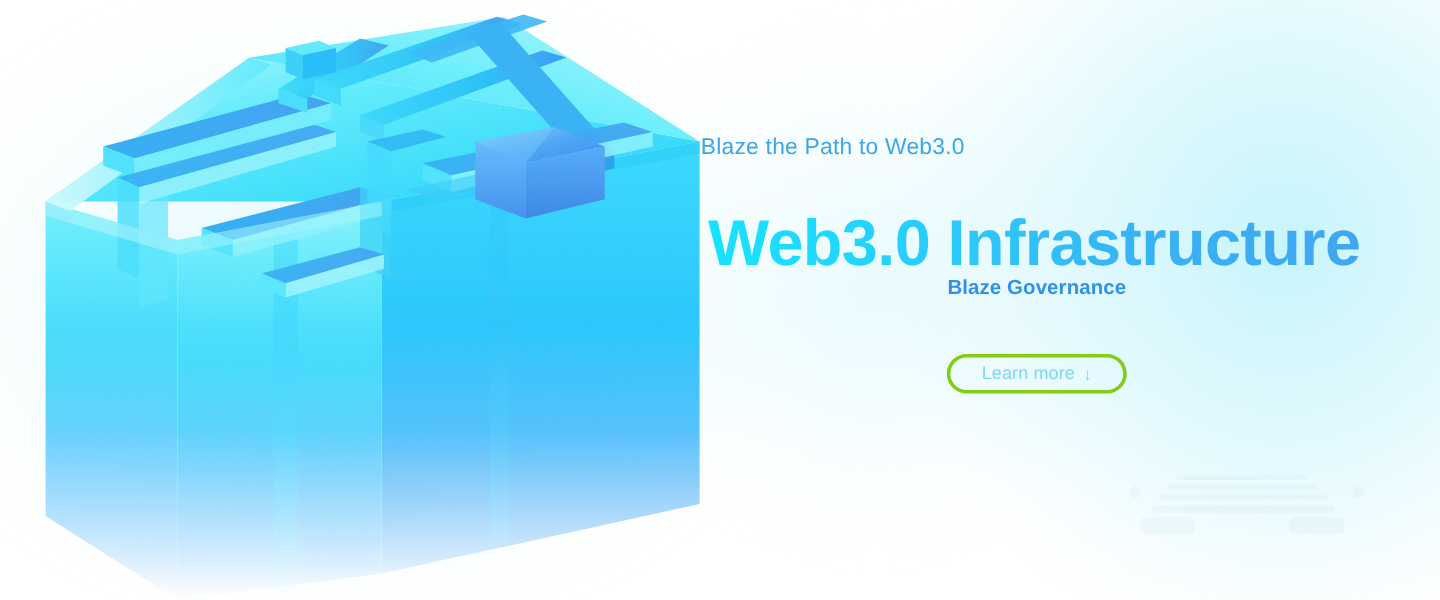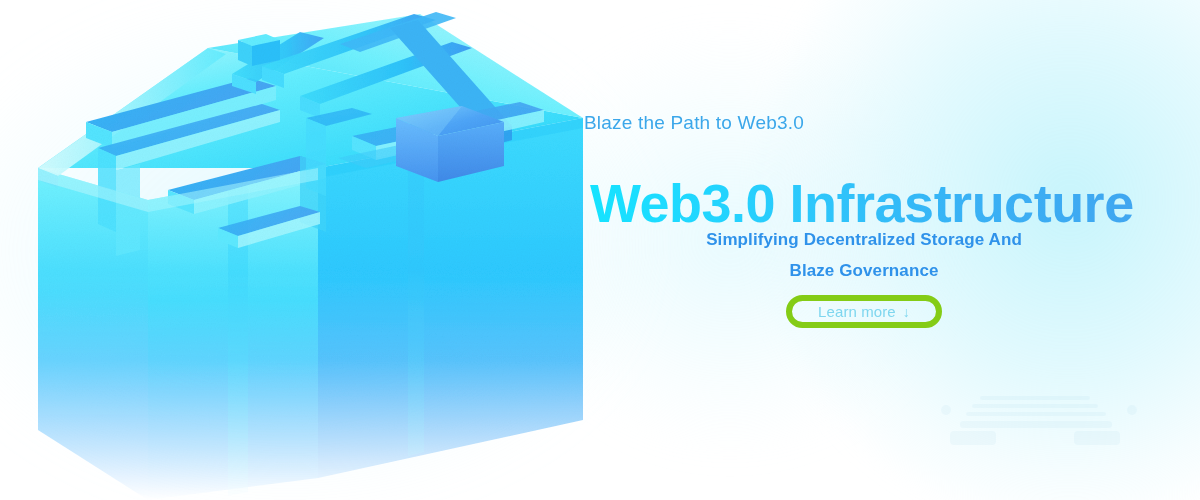--- a/index.html
+++ b/index.html
@@ -154,21 +154,21 @@
     width: 500px;
     text-align: center;
   }
   .cta {
     display: inline-flex;
     align-items: center;
     justify-content: center;
     gap: 7px;
     height: 33px;
     padding: 0 26px;
-    border: 6px solid #84cc16;
+    border: 3px solid #84cc16;
     border-radius: 17px;
     background: transparent;
     color: #7ed6ef;
     font-family: "Liberation Sans", sans-serif;
     font-size: 15px;
     line-height: 1;
     letter-spacing: 0.1px;
     cursor: pointer;
     white-space: nowrap;
   }
@@ -359,21 +359,20 @@
     </svg>
   </div>
 
   <div class="content">
 
     <div class="eyebrow">Blaze the Path to Web3.0</div>
 
     <h1 class="headline">Web3.0 Infrastructure</h1>
 
     <div class="subtitle">
-      <span class="line">Simplifying Decentralized Storage And</span>
       <span class="line">Blaze Governance</span>
     </div>
 
     <div class="cta-wrap">
       <button class="cta">
         <span>Learn more</span>
         <span class="arrow">↓</span>
       </button>
     </div>
 

